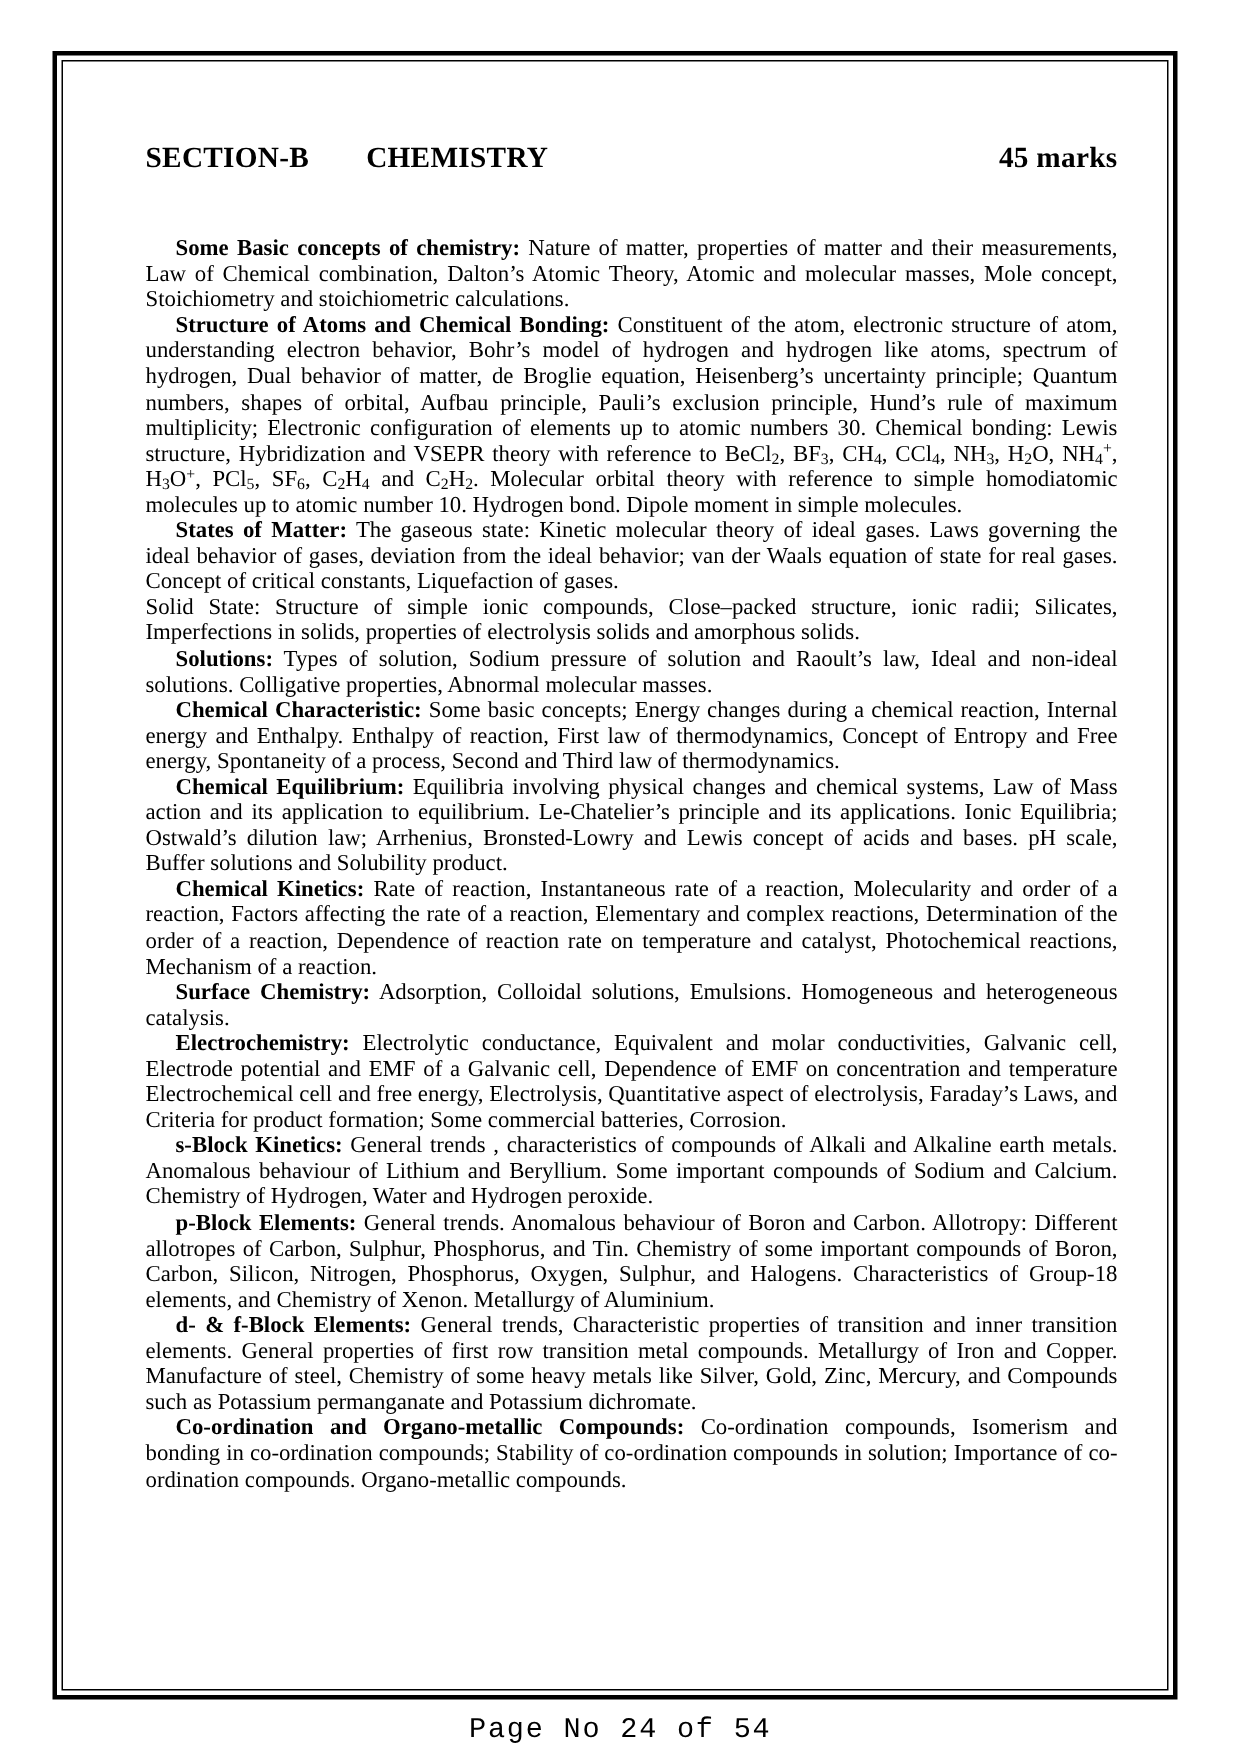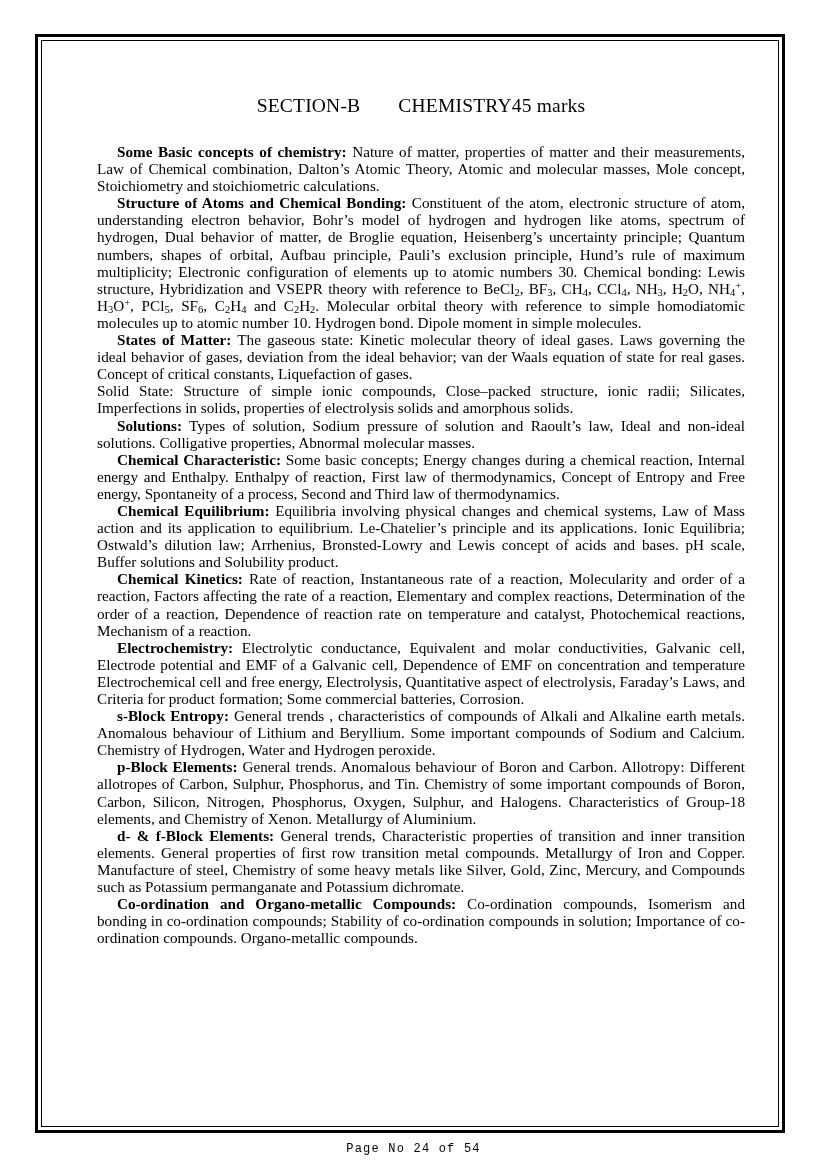--- a/index.html
+++ b/index.html
@@ -41,25 +41,25 @@
     position: absolute;
     left: 97px;
     top: 95px;
     width: 648px;
   }
 
   
   #section-header {
     display: flex;
     align-items: baseline;
-    justify-content: center;
-    font-weight: normal;
+    justify-content: space-between;
+    font-weight: bold;
     font-size: 19.5px;
     letter-spacing: 0.2px;
-    margin-bottom: 26px;
+    margin-bottom: 40px;
   }
   #section-header .left-group {
     display: flex;
     align-items: baseline;
   }
   #section-header .sec-label { margin-right: 38px; }
 
   
   .para {
     font-size: 15.2px;
@@ -85,21 +85,21 @@
   }
 
   
   #footer {
     position: absolute;
     left: 0;
     top: 1142px;
     width: 827px;
     text-align: center;
     font-family: "Liberation Mono", "DejaVu Sans Mono", monospace;
-    font-size: 12px;
+    font-size: 19px;
     letter-spacing: 1.2px;
     color: #000000;
   }
 </style>
 </head>
 <body>
 
 <div id="page-frame">
   <div id="page-frame-inner"></div>
 </div>
@@ -123,25 +123,26 @@
   <p class="para"><span>Solid State: Structure of simple ionic compounds, Close–packed structure, ionic radii; Silicates, Imperfections in solids, properties of electrolysis solids and amorphous solids.</span></p>
 
   <p class="para"><span class="term">Solutions:</span><span>  Types of solution, Sodium pressure of solution and Raoult’s law, Ideal and non-ideal solutions.  Colligative properties, Abnormal molecular masses.</span></p>
 
   <p class="para"><span class="term">Chemical Characteristic:</span><span>   Some basic concepts; Energy changes during a chemical reaction, Internal energy and Enthalpy. Enthalpy of reaction,  First law of thermodynamics, Concept of Entropy and Free energy, Spontaneity of a process, Second and Third law of thermodynamics.</span></p>
 
   <p class="para"><span class="term">Chemical Equilibrium:</span><span> Equilibria involving physical changes and chemical systems, Law of Mass action and its application to equilibrium. Le-Chatelier’s principle and its applications. Ionic Equilibria; Ostwald’s dilution law; Arrhenius, Bronsted-Lowry and Lewis concept of acids and bases. pH scale, Buffer solutions and Solubility product.</span></p>
 
   <p class="para"><span class="term">Chemical Kinetics:</span><span> Rate of reaction, Instantaneous rate of a reaction, Molecularity  and order of a reaction, Factors affecting the rate of a reaction, Elementary and complex reactions, Determination of the order of a reaction, Dependence of reaction rate on temperature and catalyst, Photochemical reactions, Mechanism of a reaction.</span></p>
 
+  <p class="para"><span class="term">Surface Chemistry:</span><span> Adsorption, Colloidal solutions, Emulsions. Homogeneous and  heterogeneous catalysis.</span></p>
 
 
   <p class="para"><span class="term">Electrochemistry:</span><span>  Electrolytic conductance, Equivalent and molar conductivities, Galvanic cell, Electrode potential and EMF of a Galvanic cell, Dependence of EMF on concentration and temperature Electrochemical cell and free energy, Electrolysis, Quantitative aspect of electrolysis, Faraday’s Laws, and Criteria for product formation; Some commercial batteries, Corrosion.</span></p>
 
-  <p class="para"><span class="term">s-Block Entropy:</span><span>   General trends , characteristics of compounds of Alkali and Alkaline earth metals. Anomalous behaviour of Lithium and Beryllium. Some important compounds of Sodium and Calcium. Chemistry of Hydrogen, Water and Hydrogen peroxide.</span></p>
+  <p class="para"><span class="term">s-Block Kinetics:</span><span>   General trends , characteristics of compounds of Alkali and Alkaline earth metals. Anomalous behaviour of Lithium and Beryllium. Some important compounds of Sodium and Calcium. Chemistry of Hydrogen, Water and Hydrogen peroxide.</span></p>
 
   <p class="para"><span class="term">p-Block Elements:</span><span>   General trends. Anomalous behaviour of Boron and Carbon. Allotropy: Different allotropes of Carbon, Sulphur, Phosphorus, and Tin. Chemistry of some important compounds of Boron, Carbon, Silicon, Nitrogen, Phosphorus, Oxygen, Sulphur, and Halogens. Characteristics of Group-18 elements, and Chemistry of Xenon. Metallurgy of Aluminium.</span></p>
 
   <p class="para"><span class="term">d- &amp; f-Block Elements:</span><span>  General trends, Characteristic properties of transition and inner transition elements. General properties of first row transition metal compounds. Metallurgy of Iron and Copper. Manufacture of steel, Chemistry of some heavy metals like Silver, Gold, Zinc, Mercury, and Compounds such as Potassium permanganate and Potassium dichromate.</span></p>
 
   <p class="para"><span class="term">Co-ordination  and Organo-metallic Compounds:</span><span>   Co-ordination compounds, Isomerism and bonding in co-ordination compounds; Stability of co-ordination compounds in solution; Importance of co-ordination compounds. Organo-metallic compounds.</span></p>
 
 </div>
 
 <div id="footer">

